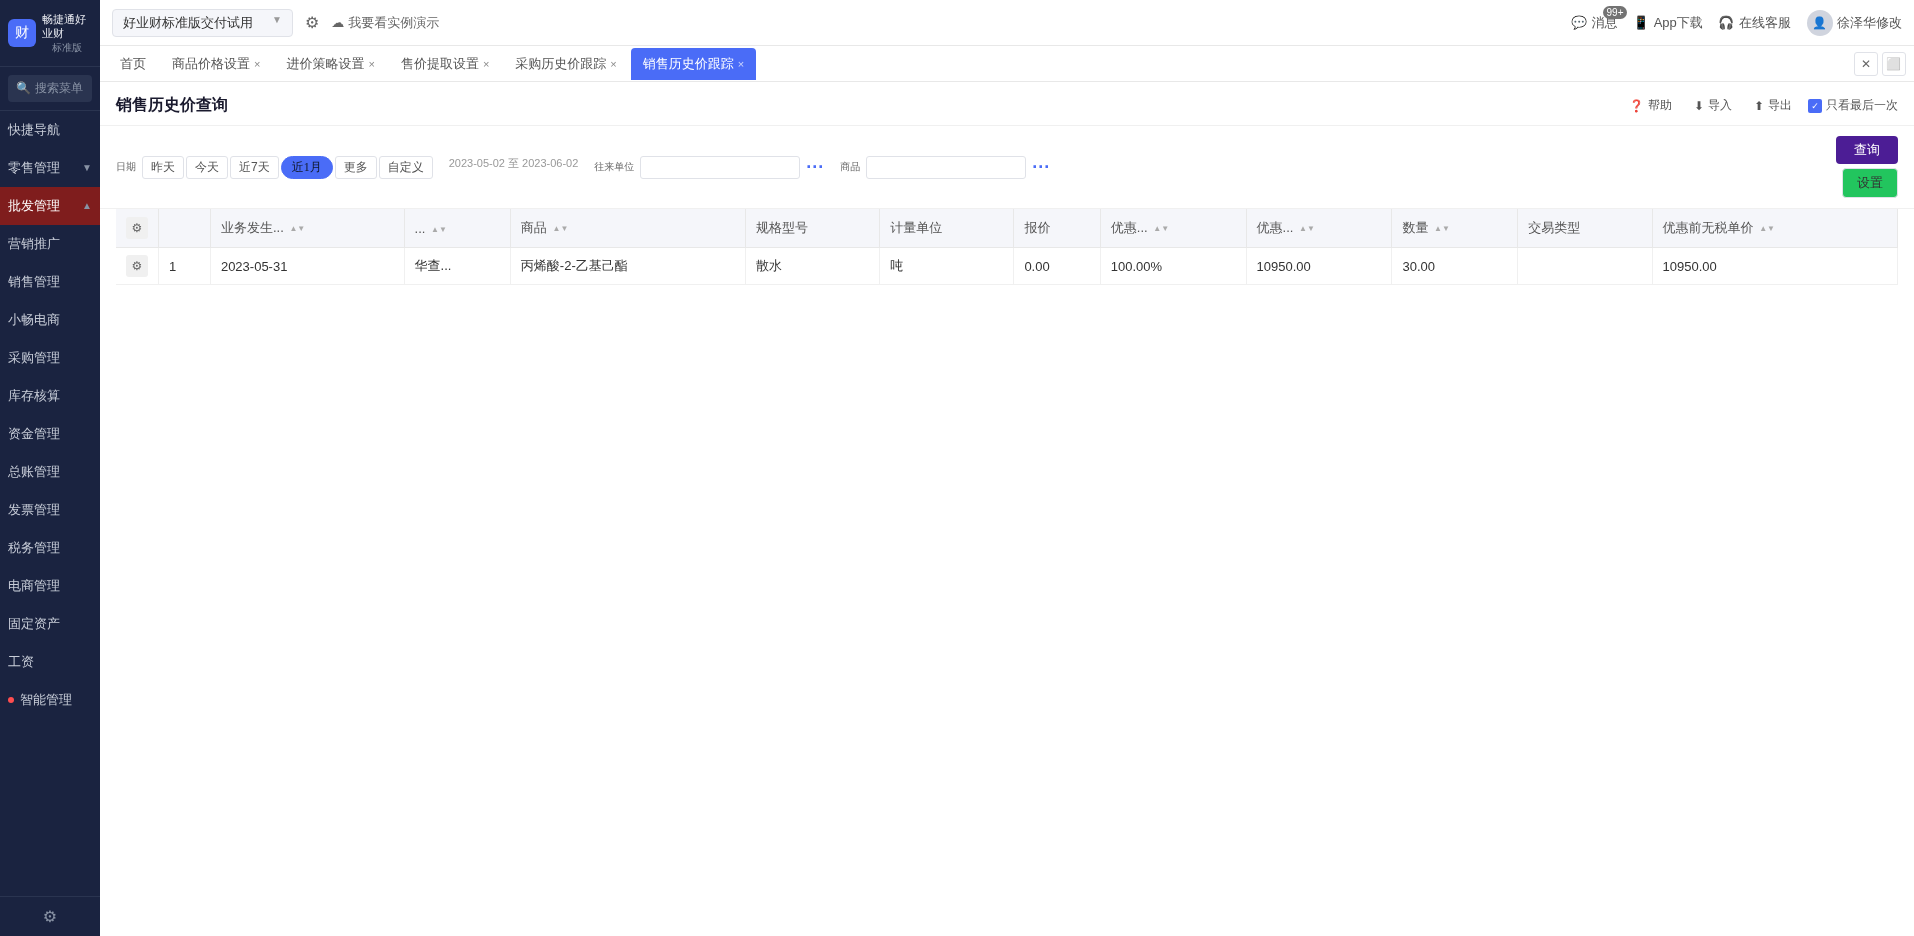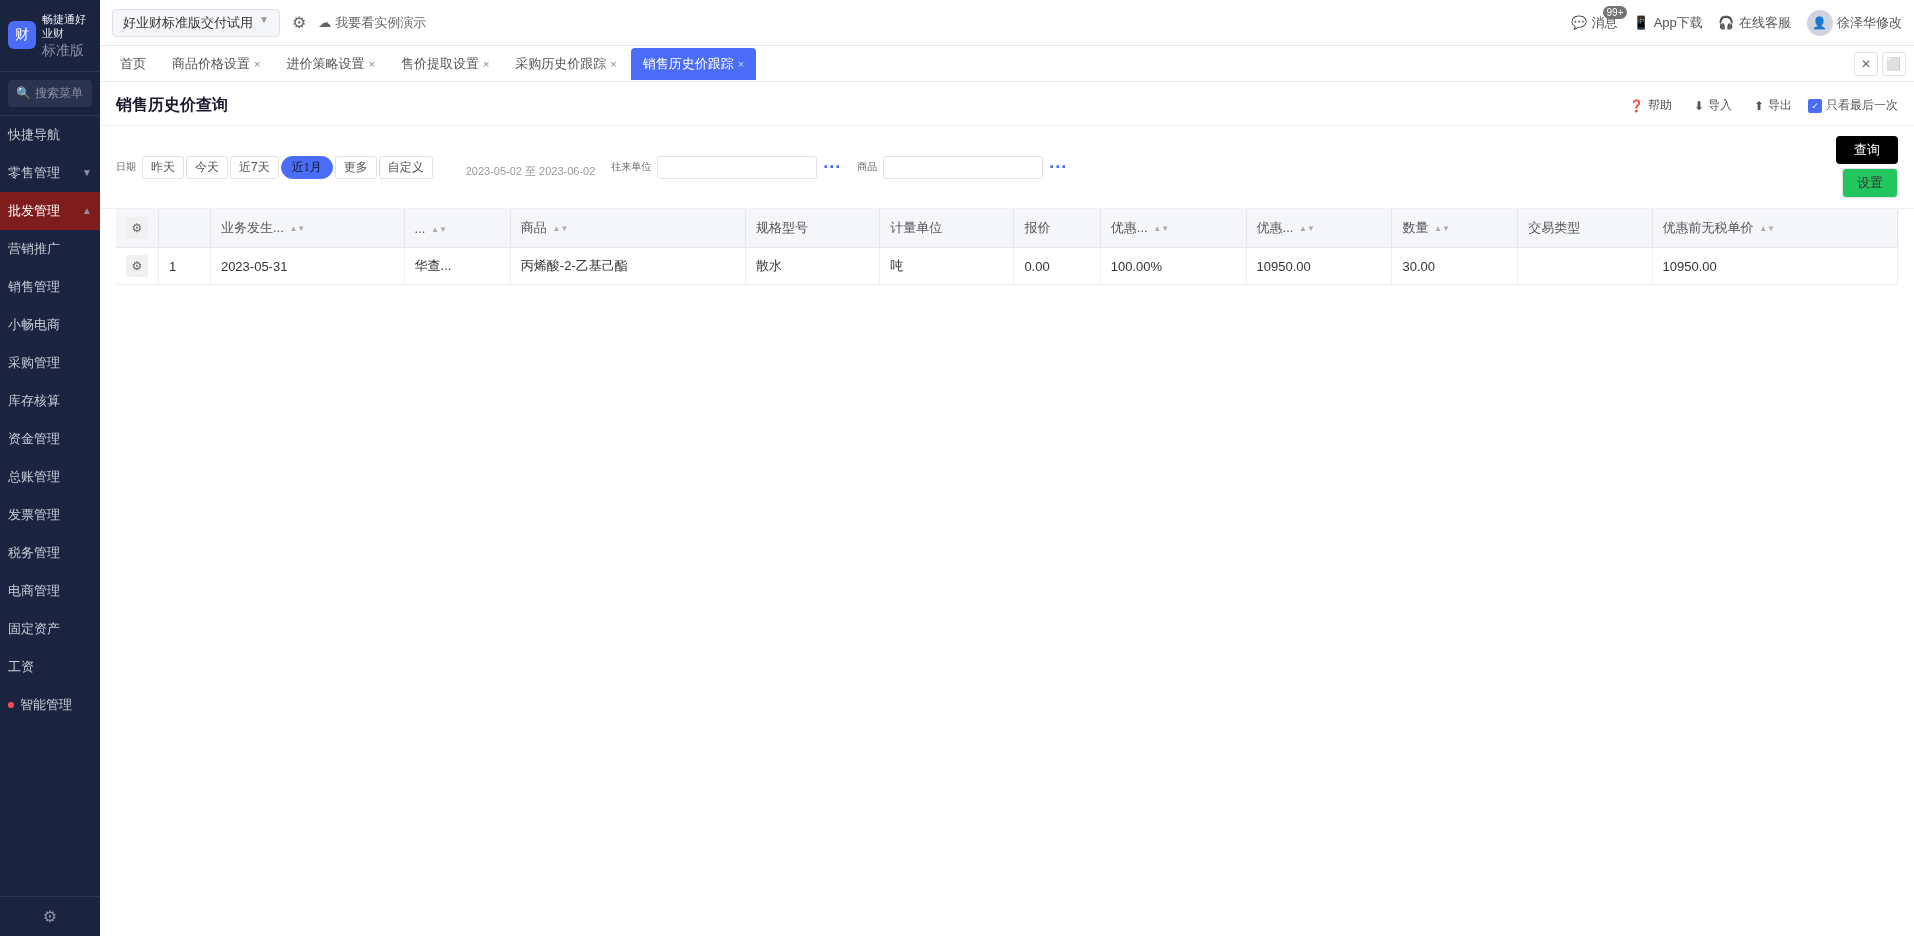--- a/index.html
+++ b/index.html
@@ -34,21 +34,21 @@
       justify-content: center;
       font-size: 14px;
       color: white;
       flex-shrink: 0;
     }
     .sidebar-logo-text {
       font-size: 11px;
       line-height: 1.3;
       color: #e8eaf0;
     }
-    .sidebar-logo-text .sub { font-size: 14px; color: #8892a4; }
+    .sidebar-logo-text .sub { font-size: 10px; color: #8892a4; text-align: center; }
     .sidebar-search {
       padding: 8px;
       border-bottom: 1px solid #2a3450;
     }
     .sidebar-search-btn {
       width: 100%;
       background: #2a3450;
       border: none;
       border-radius: 4px;
       color: #8892a4;
@@ -115,21 +115,21 @@
       border-bottom: 1px solid #e8e8e8;
       display: flex;
       align-items: center;
       padding: 0 12px;
       height: 46px;
       gap: 12px;
     }
     .version-selector {
       display: flex;
       align-items: flex-start;
-      gap: 6px;
+      gap: 19px;
       background: #f5f6fa;
       border: 1px solid #e0e2e8;
       border-radius: 4px;
       padding: 4px 10px;
       cursor: pointer;
       font-size: 13px;
       color: #333;
     }
     .version-selector .caret { color: #999; font-size: 10px; }
     .settings-icon {
@@ -308,22 +308,22 @@
       align-items: center;
       gap: 6px;
     }
     .filter-label {
       color: #666;
       font-size: 10px;
       white-space: nowrap;
     }
     .date-filter {
       display: flex;
-      align-items: flex-end;
-      gap: 21px;
+      align-items: flex-start;
+      gap: 4px;
     }
     .date-filter-btns {
       display: flex;
       gap: 2px;
     }
     .date-btn {
       padding: 2px 8px;
       border: 1px solid #e0e2e8;
       background: #fff;
       border-radius: 3px;
@@ -358,21 +358,21 @@
       width: 160px;
       outline: none;
     }
     .filter-more-btn {
       color: #4a6cf7;
       cursor: pointer;
       font-size: 18px;
       font-weight: bold;
     }
     .query-btn {
-      background: #000000;
+      background: #4c1d95;
       color: white;
       border: none;
       border-radius: 4px;
       padding: 5px 18px;
       font-size: 13px;
       cursor: pointer;
     }
     .settings-btn {
       background: #22c55e;
       color: #333;

